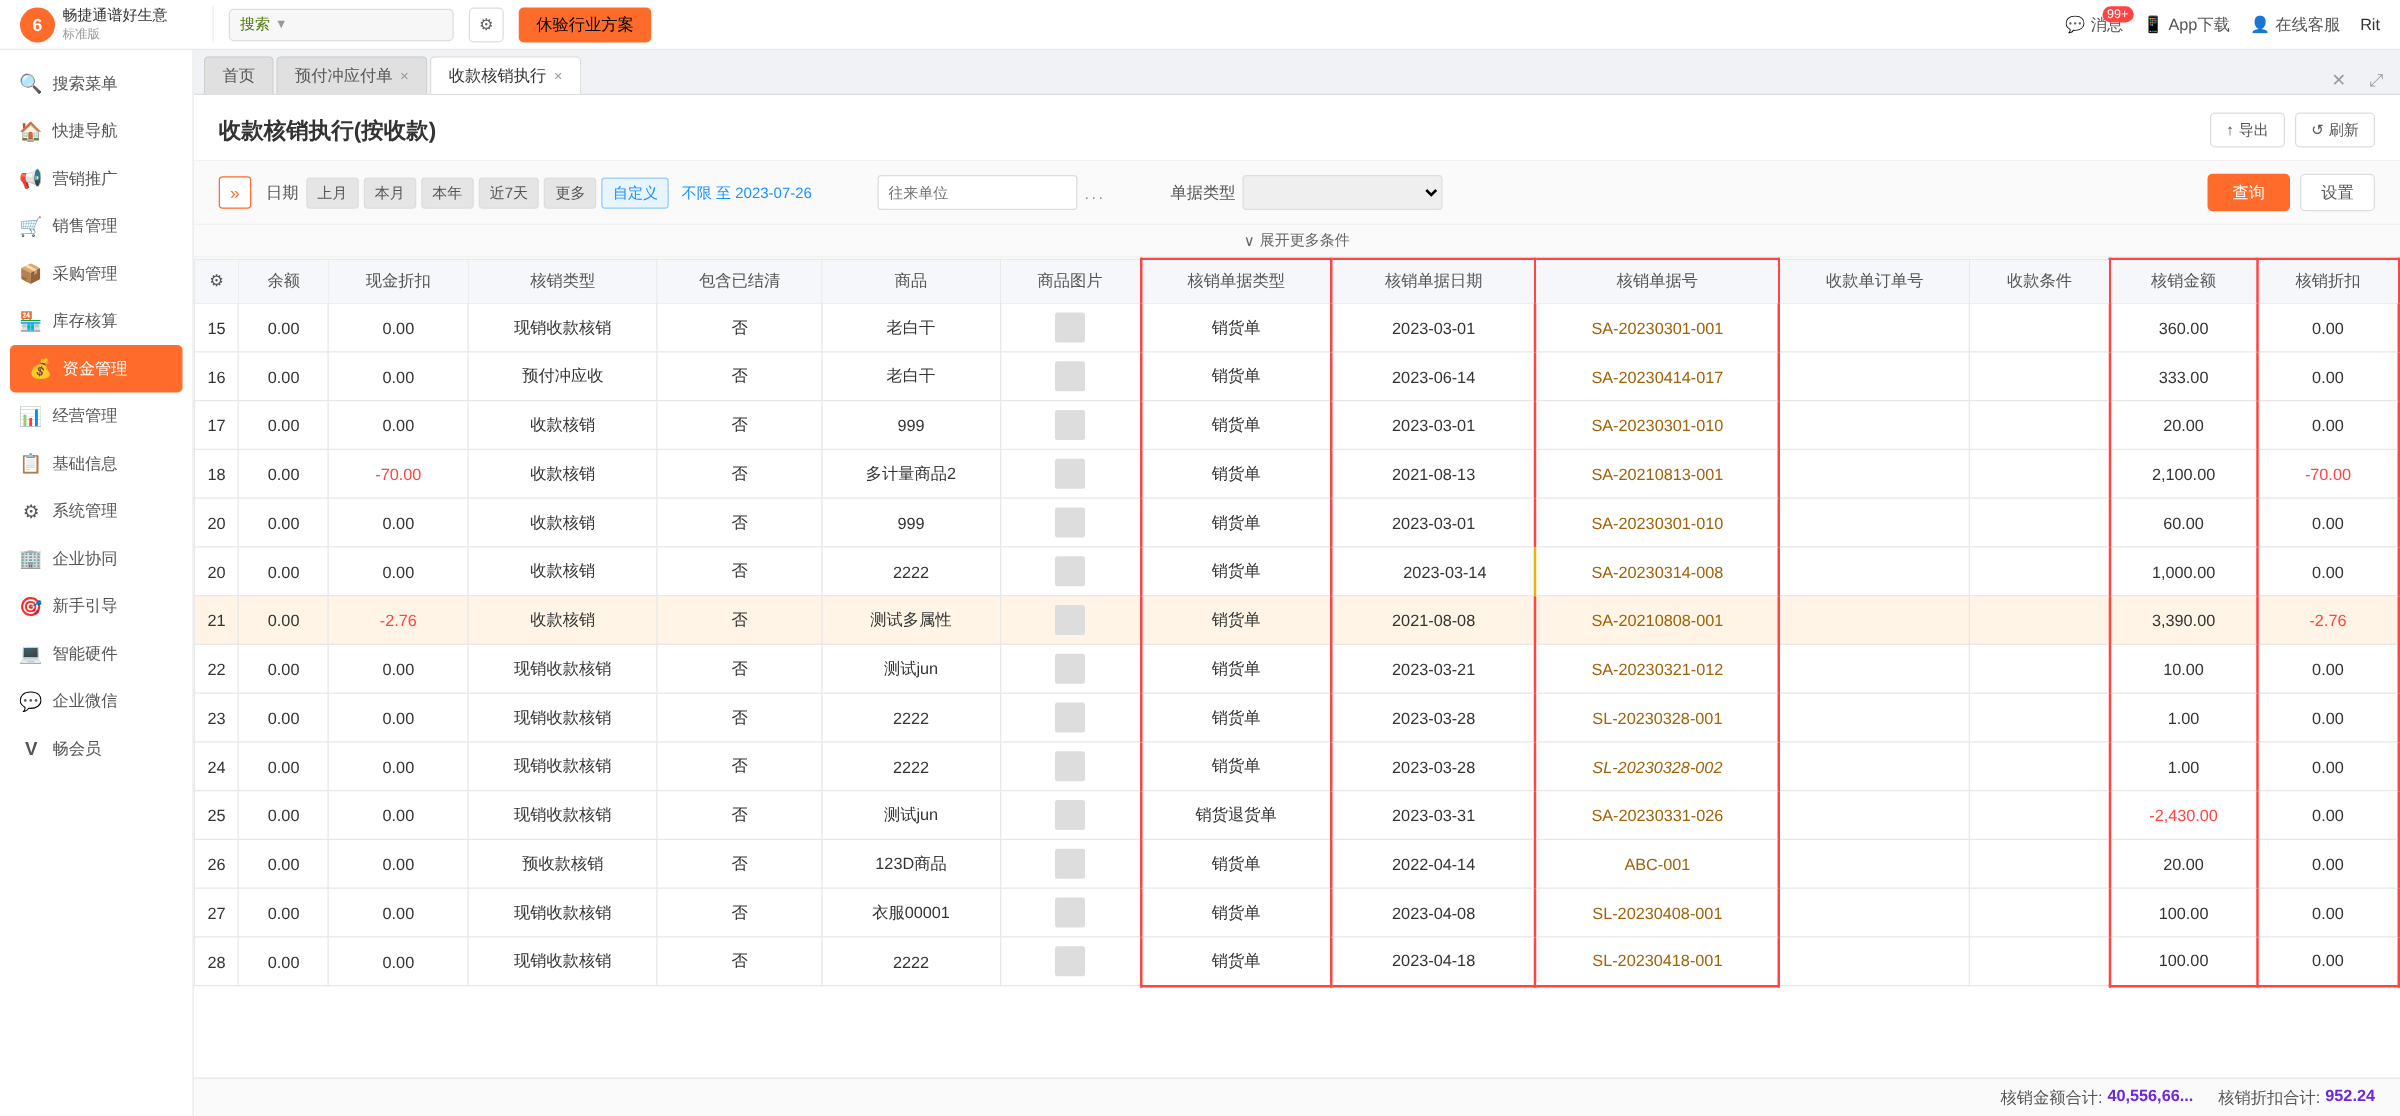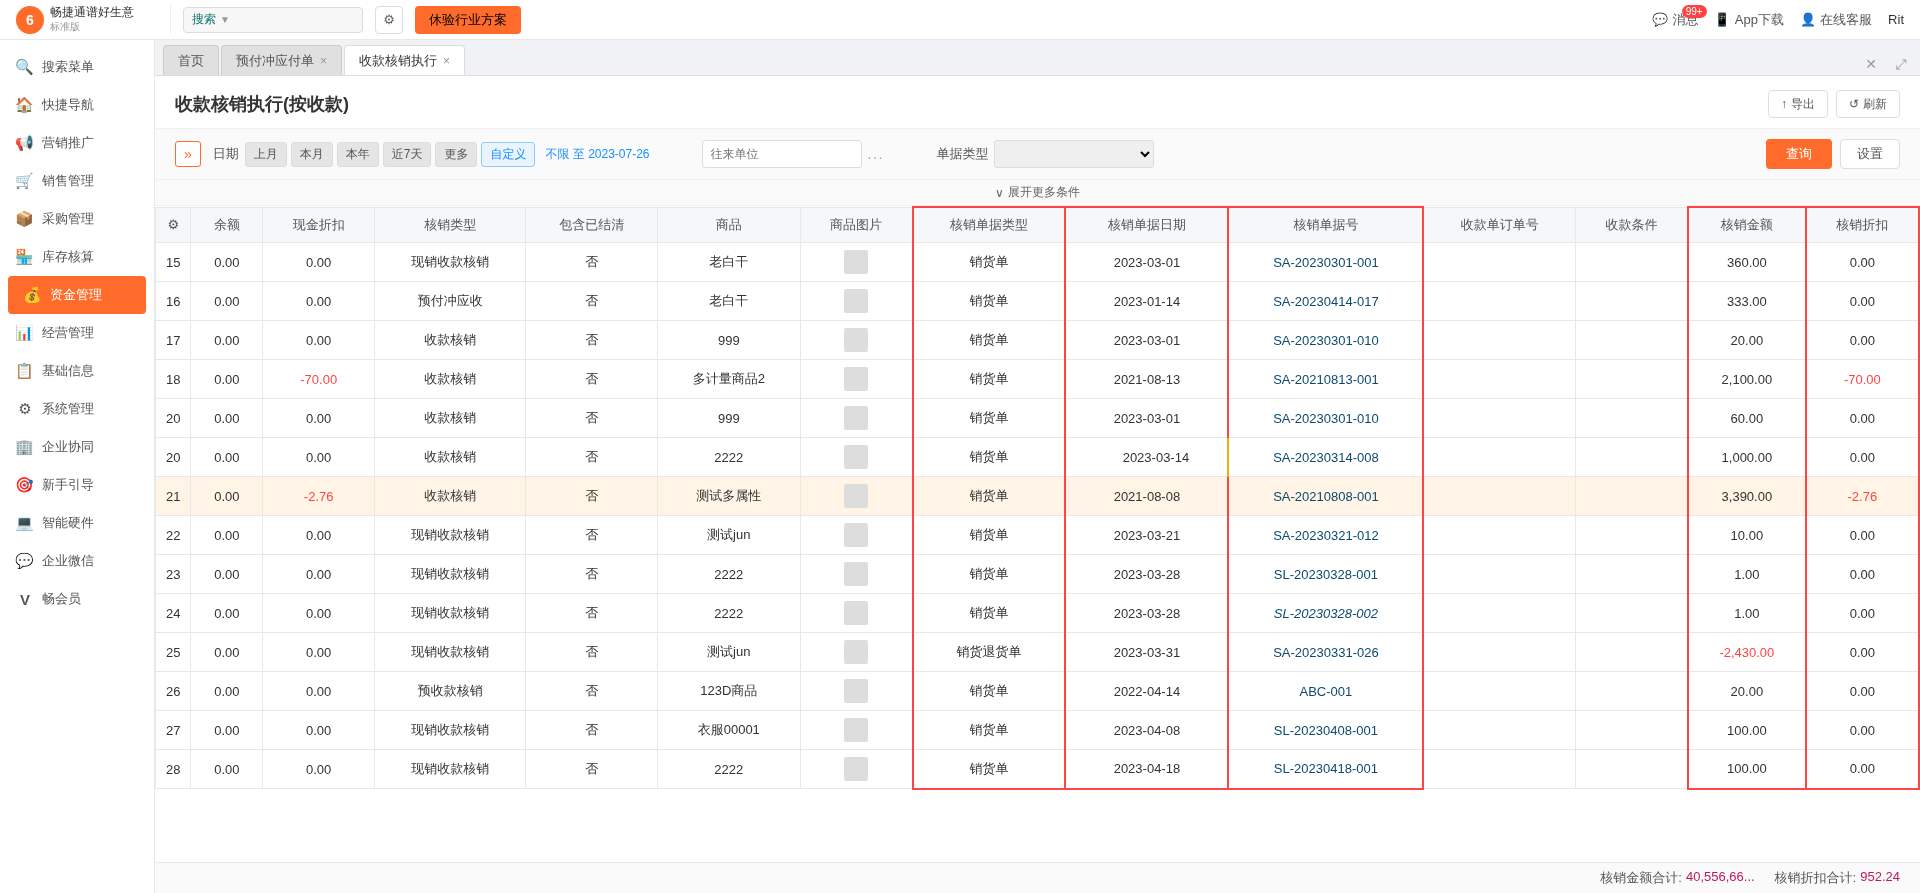--- a/index.html
+++ b/index.html
@@ -59,28 +59,28 @@
     
     .expand-bar { padding: 4px 20px; background: #fafafa; border-bottom: 1px solid #f0f0f0; display: flex; justify-content: center; }
     .expand-more-btn { display: flex; align-items: center; gap: 4px; color: #666; font-size: 12px; cursor: pointer; }
 
     
     .table-wrapper { flex: 1; overflow: auto; position: relative; }
     table { width: 100%; border-collapse: collapse; font-size: 13px; }
     thead tr th { background: #f5f7fa; padding: 8px 10px; text-align: center; border: 1px solid #e8e8e8; font-weight: normal; color: #555; white-space: nowrap; position: sticky; top: 0; z-index: 2; }
     tbody tr td { padding: 7px 10px; text-align: center; border: 1px solid #e8e8e8; white-space: nowrap; }
     tbody tr.highlighted td { background: #fff4e6; }
-    .link-text { color: #0c4a6e; cursor: pointer; text-decoration: none; }
+    .link-text { color: #a16207; cursor: pointer; text-decoration: none; }
     .red-text { color: #ff4444; }
     .settings-col { width: 30px; }
 
     
     .table-footer { background: #fafafa; border-top: 1px solid #e8e8e8; display: flex; align-items: center; justify-content: flex-end; padding: 6px 20px; gap: 20px; font-size: 13px; color: #555; }
     .total-item { display: flex; gap: 4px; }
-    .total-value { color: #be185d; font-weight: normal; }
+    .total-value { color: #6d28d9; font-weight: bold; }
 
     
     ::-webkit-scrollbar { width: 6px; height: 6px; }
     ::-webkit-scrollbar-track { background: #f1f1f1; }
     ::-webkit-scrollbar-thumb { background: #ccc; border-radius: 3px; }
 
     .expand-arrow { color: #ff6b2b; font-size: 14px; cursor: pointer; padding: 4px 8px; border: 1px solid #ff6b2b; border-radius: 3px; background: white; }
 
     .tab-bar-right { margin-left: auto; display: flex; align-items: center; gap: 8px; }
     .window-btn { width: 22px; height: 22px; display: flex; align-items: center; justify-content: center; cursor: pointer; color: #999; font-size: 14px; }
@@ -90,21 +90,21 @@
 
 <div class="top-bar">
   <div class="top-bar-logo">
     <div class="logo-icon">6</div>
     <div>
       <div class="logo-text">畅捷通谱好生意</div>
       <div class="logo-sub">标准版</div>
     </div>
   </div>
   <div class="top-bar-search">
-    <span style="color:#0f766e;font-size:12px;">搜索</span>
+    <span style="color:#4d7c0f;font-size:12px;">搜索</span>
     <span class="dropdown-arrow">▼</span>
   </div>
   <div class="gear-icon-btn">⚙</div>
   <button class="industry-btn">休验行业方案</button>
   <div class="top-bar-right">
     <div class="msg-item">
       <span>💬</span>
       <span>消息</span>
       <span class="badge">99+</span>
     </div>
@@ -299,21 +299,21 @@
               </tr>
               <tr>
                 <td>16</td>
                 <td>0.00</td>
                 <td>0.00</td>
                 <td>预付冲应收</td>
                 <td>否</td>
                 <td>老白干</td>
                 <td><div style="width: 24px; height: 24px; background: rgb(221, 221, 221); border-radius: 2px; display: inline-block; vertical-align: middle;"></div></td>
                 <td style="border-left: 2px solid #ff4444; border-right: 2px solid #ff4444;">销货单</td>
-                <td style="border-left: 2px solid #ff4444; border-right: 2px solid #ff4444;">2023-01-14</td>
+                <td style="border-left: 2px solid #ff4444; border-right: 2px solid #ff4444;">2023-06-14</td>
                 <td style="border-left: 2px solid #ff4444; border-right: 2px solid #ff4444;"><a class="link-text">SA-20230414-017</a></td>
                 <td></td>
                 <td></td>
                 <td style="border-left: 2px solid #ff4444; border-right: 2px solid #ff4444;">333.00</td>
                 <td style="border-left: 2px solid #ff4444; border-right: 2px solid #ff4444;">0.00</td>
               </tr>
               <tr>
                 <td>17</td>
                 <td>0.00</td>
                 <td>0.00</td>

